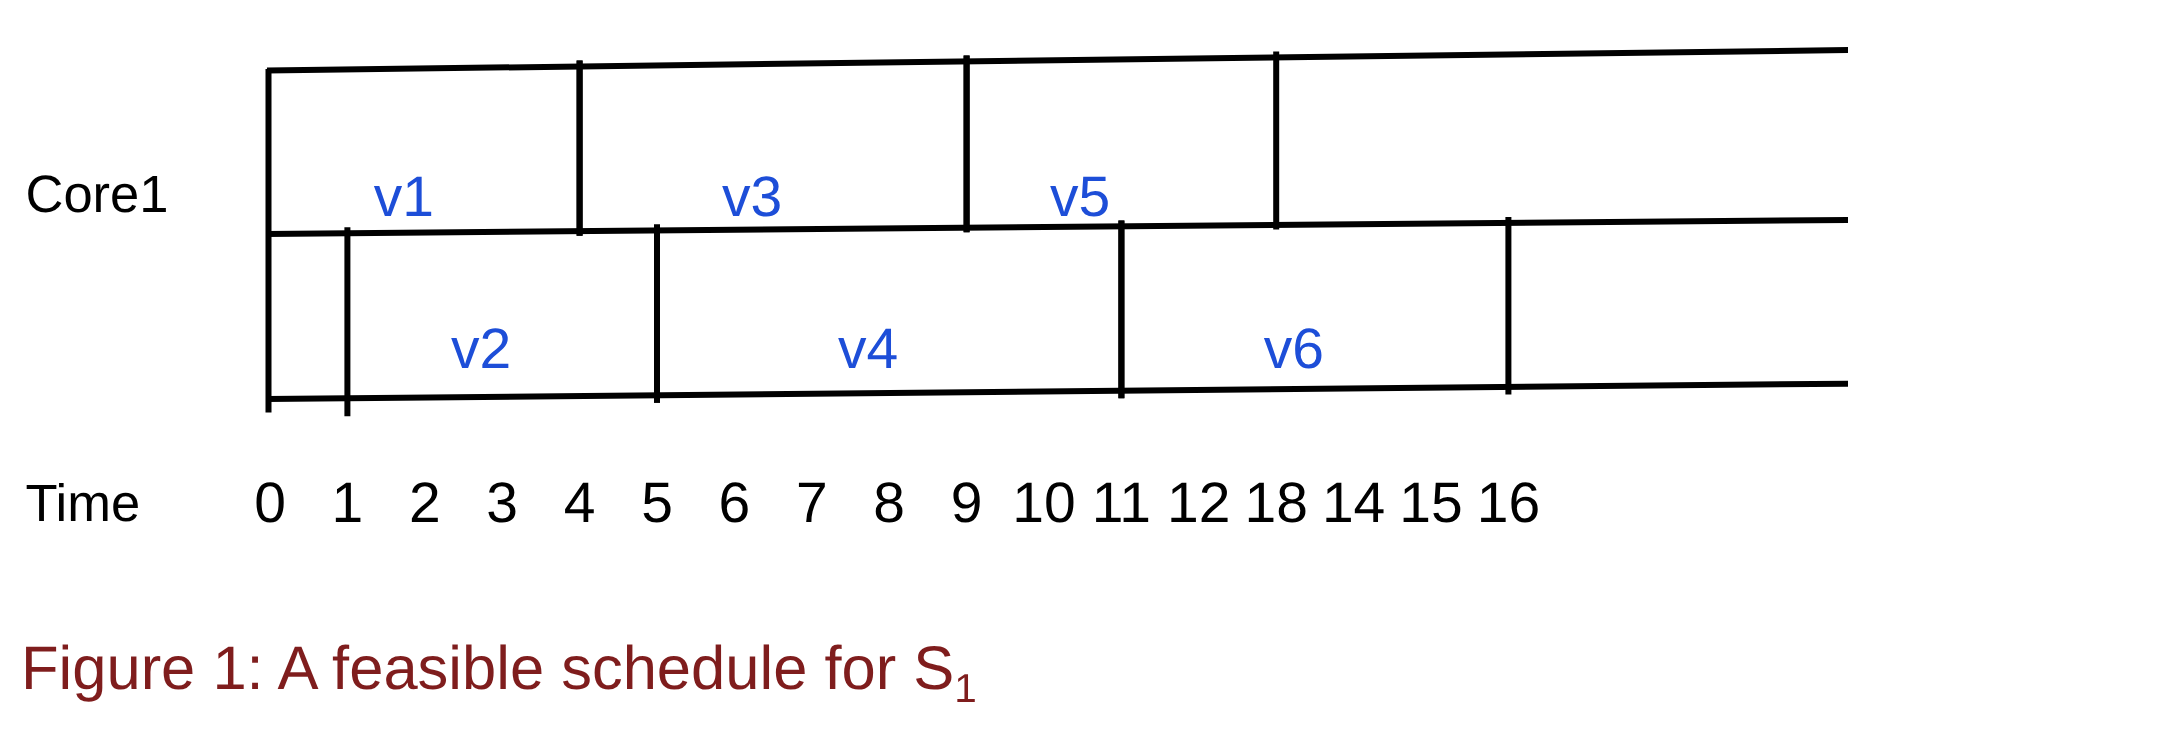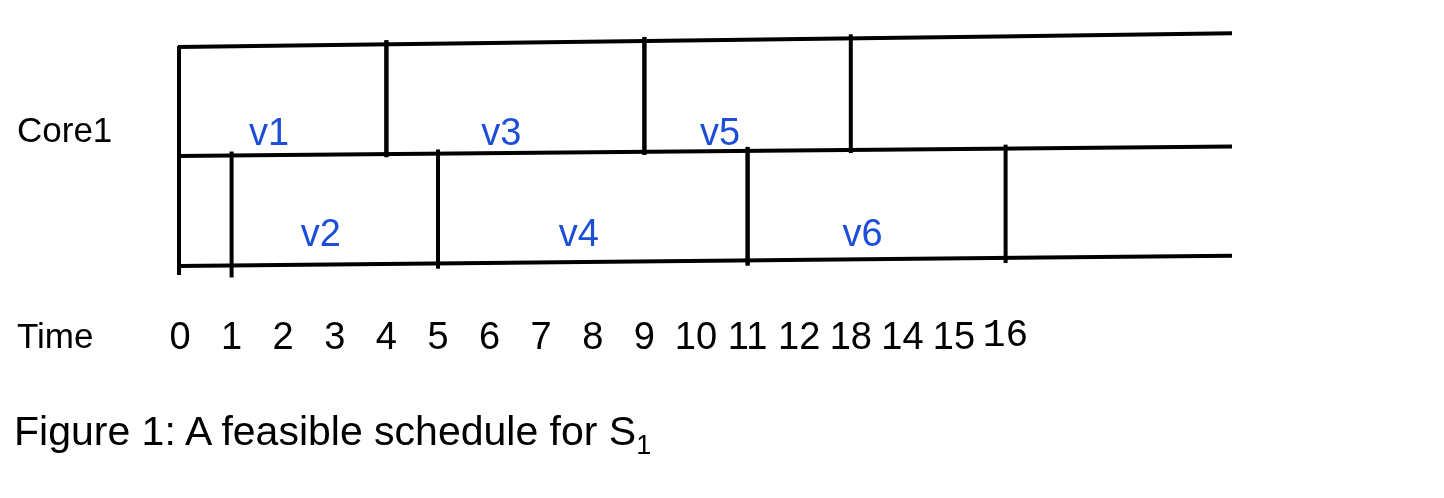--- a/index.html
+++ b/index.html
@@ -45,25 +45,25 @@
     top: 317px;
     transform: translateX(-50%);
     font-size: 38px;
     line-height: 38px;
     white-space: nowrap;
     color: #000000;
   }
   .caption {
     position: absolute;
     left: 14px;
-    top: 407px;
+    top: 421px;
     font-size: 41px;
     line-height: 49px;
     white-space: nowrap;
-    color: #000000;
+    color: #7f1d1d;
   }
   .caption .sub {
     font-size: 27px;
     position: relative;
     top: 9px;
   }
 </style>
 </head>
 <body>
 
@@ -103,21 +103,21 @@
       <div class="tick-label" style="left: 489.6px;">6</div>
       <div class="tick-label" style="left: 541.2px;">7</div>
       <div class="tick-label" style="left: 592.8px;">8</div>
       <div class="tick-label" style="left: 644.4px;">9</div>
       <div class="tick-label" style="left: 696px;">10</div>
       <div class="tick-label" style="left: 747.6px;">11</div>
       <div class="tick-label" style="left: 799.2px;">12</div>
       <div class="tick-label" style="left: 850.8px;">18</div>
       <div class="tick-label" style="left: 902.4px;">14</div>
       <div class="tick-label" style="left: 954px;">15</div>
-      <div class="tick-label" style="left: 1005.6px; font-family: Liberation Mono, monospace;">16</div>
+      <div class="tick-label" style="left: 1005.6px;">16</div>
     </div>
 
   <div id="task-labels">
       <div class="task-label" style="left: 269.2px; top: 113px;">v1</div>
       <div class="task-label" style="left: 320.8px; top: 214px;">v2</div>
       <div class="task-label" style="left: 501.4px; top: 113px;">v3</div>
       <div class="task-label" style="left: 578.8px; top: 214px;">v4</div>
       <div class="task-label" style="left: 720px; top: 113px;">v5</div>
       <div class="task-label" style="left: 862.6px; top: 214px;">v6</div>
     </div>

